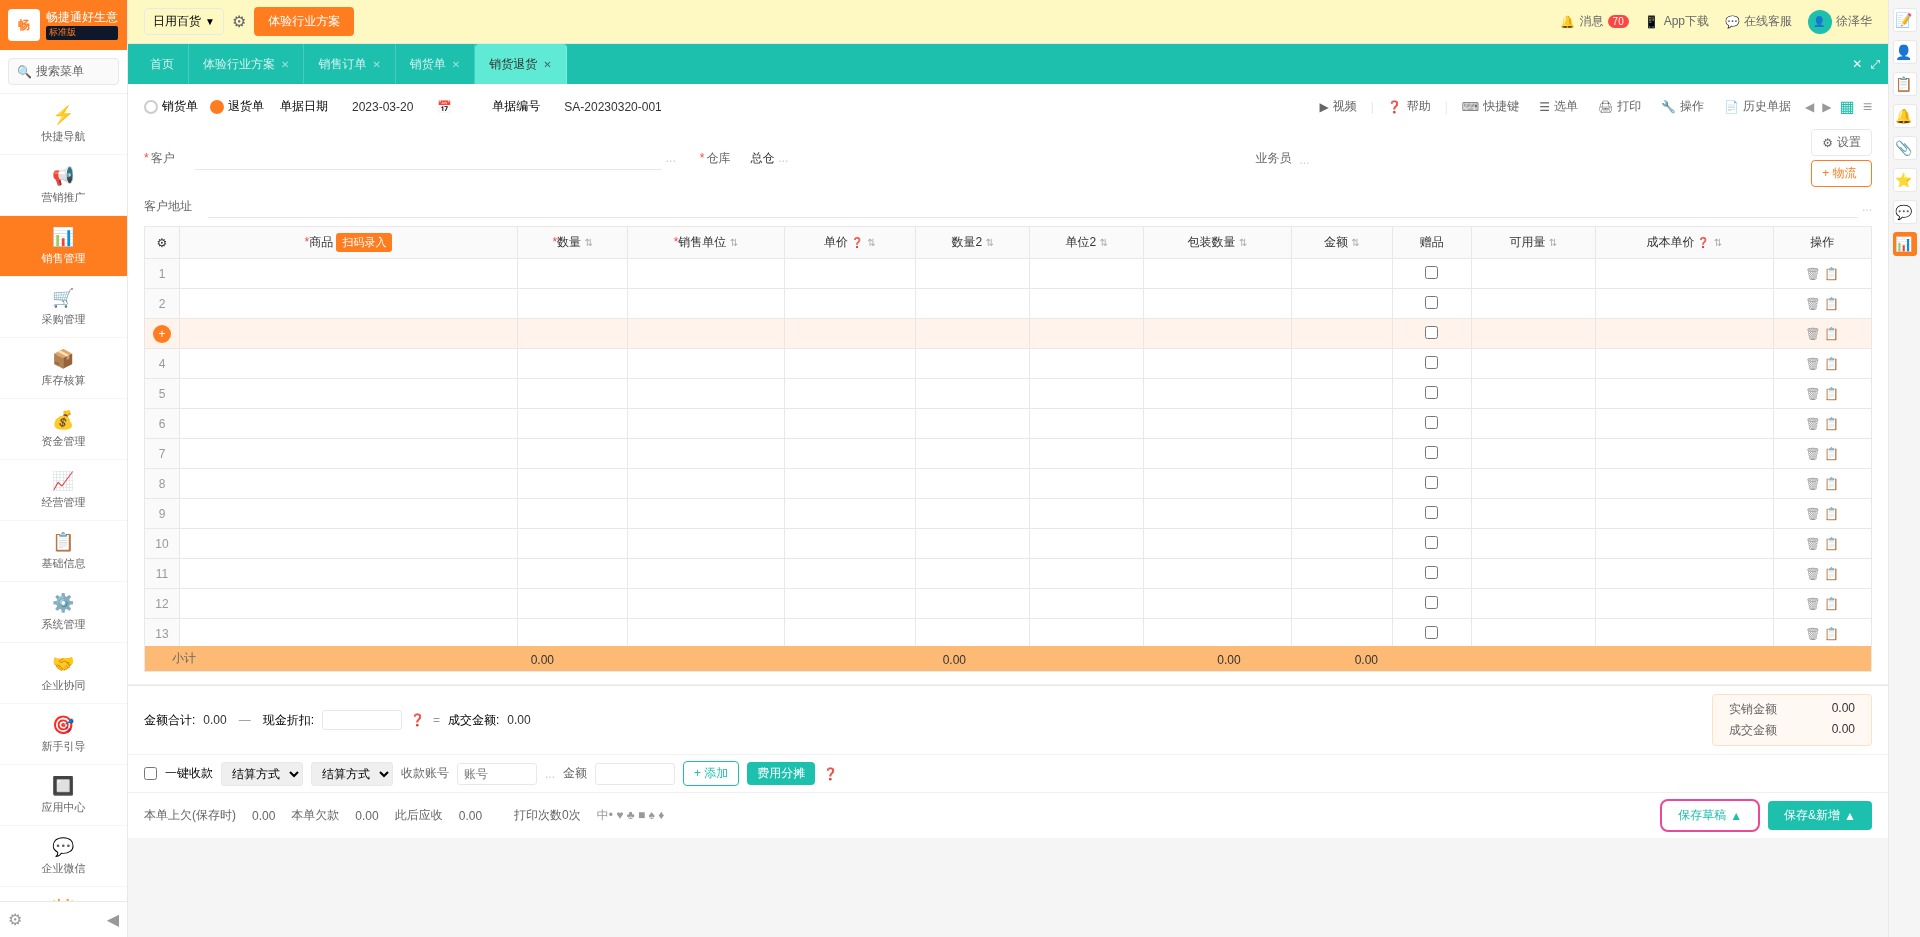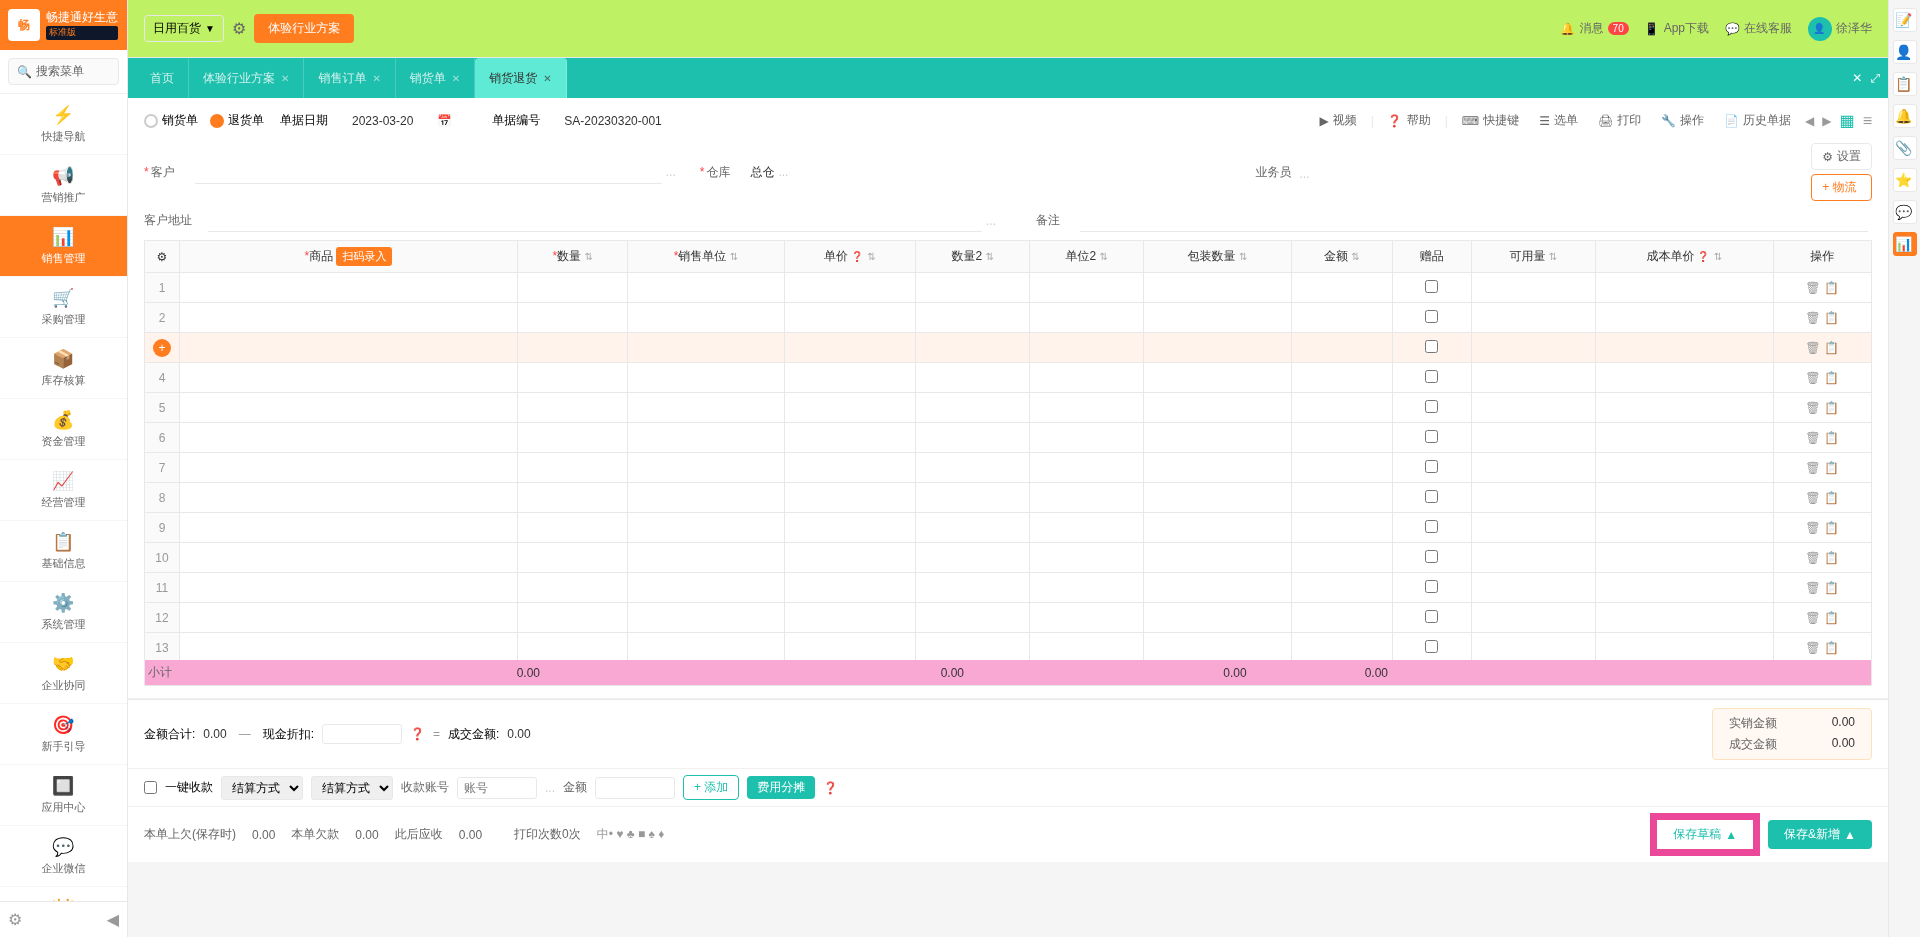--- a/index.html
+++ b/index.html
@@ -17,21 +17,21 @@
     .sidebar-item { display: flex; flex-direction: column; align-items: center; padding: 10px 4px; cursor: pointer; color: #666; border-bottom: 1px solid #f5f5f5; }
     .sidebar-item.active { background: #ff7c1f; color: #fff; }
     .sidebar-item-icon { font-size: 18px; margin-bottom: 3px; }
     .sidebar-item-label { font-size: 11px; text-align: center; }
     .sidebar-bottom { padding: 8px; display: flex; justify-content: space-between; border-top: 1px solid #e8e8e8; }
 
     
     .main { flex: 1; display: flex; flex-direction: column; overflow: hidden; }
 
     
-    .topbar { background: #bef264; height: 58px; display: flex; align-items: center; justify-content: space-between; padding: 0 16px; border-bottom: 1px solid #e8e8e8; flex-shrink: 0; }
+    .topbar { background: #fef9c3; height: 44px; display: flex; align-items: center; justify-content: space-between; padding: 0 16px; border-bottom: 1px solid #e8e8e8; flex-shrink: 0; }
     .topbar-left { display: flex; align-items: center; gap: 8px; }
     .topbar-select { border: 1px solid #e8e8e8; border-radius: 4px; padding: 4px 8px; display: flex; align-items: center; gap: 4px; cursor: pointer; }
     .topbar-btn-orange { background: #ff7c1f; color: #fff; border: none; border-radius: 4px; padding: 6px 14px; cursor: pointer; }
     .topbar-right { display: flex; align-items: center; gap: 16px; color: #666; }
     .topbar-right-item { display: flex; align-items: center; gap: 4px; cursor: pointer; }
     .badge { background: #ff4444; color: #fff; border-radius: 10px; padding: 1px 5px; font-size: 10px; }
 
     
     .tabbar { background: #1dbfad; display: flex; align-items: center; padding: 0 8px; height: 40px; flex-shrink: 0; }
     .tab { padding: 0 14px; height: 40px; display: flex; align-items: center; gap: 6px; cursor: pointer; color: rgba(255,255,255,0.8); font-size: 13px; border-right: 1px solid rgba(255,255,255,0.2); }
@@ -57,21 +57,21 @@
 
     
     .data-table { width: 100%; border-collapse: collapse; margin-bottom: 0; }
     .data-table th { background: #fafafa; border: 1px solid #e8e8e8; padding: 6px 8px; text-align: center; font-weight: 500; color: #333; white-space: nowrap; }
     .data-table td { border: 1px solid #e8e8e8; padding: 4px 8px; text-align: center; height: 30px; }
     .data-table tr.active-row td { background: #fff3ec; }
     .data-table td.row-num { color: #999; width: 30px; background: #fafafa; }
     .scan-btn { background: #ff7c1f; color: #fff; border: none; border-radius: 3px; padding: 2px 6px; cursor: pointer; font-size: 11px; }
     .add-btn { background: #fff; border: 1px solid #1dbfad; color: #1dbfad; border-radius: 4px; padding: 3px 10px; cursor: pointer; }
     .fee-btn { background: #1dbfad; color: #fff; border: none; border-radius: 4px; padding: 3px 10px; cursor: pointer; }
-    .btn-save-draft { background: #fff; border: 7px solid #ec4899; color: #1dbfad; border-radius: 0; padding: 6px 16px; cursor: pointer; display: flex; align-items: center; gap: 4px; }
+    .btn-save-draft { background: #fff; border: 2px solid #ec4899; color: #1dbfad; border-radius: 8px; padding: 6px 16px; cursor: pointer; display: flex; align-items: center; gap: 4px; }
     .btn-save-new { background: #1dbfad; color: #fff; border: none; border-radius: 4px; padding: 6px 16px; cursor: pointer; display: flex; align-items: center; gap: 4px; }
 
     .bottom-area { background: #fff; border-top: 1px solid #e8e8e8; flex-shrink: 0; }
     .bottom-top { display: flex; align-items: center; padding: 8px 16px; gap: 16px; border-bottom: 1px solid #f0f0f0; }
     .bottom-bottom { display: flex; align-items: center; justify-content: space-between; padding: 6px 16px; }
     .bottom-left-info { display: flex; align-items: center; gap: 16px; font-size: 12px; color: #666; }
 
     .amount-summary { background: #fff8f3; border: 1px solid #ffe0c0; border-radius: 4px; padding: 6px 16px; display: flex; flex-direction: column; gap: 4px; min-width: 160px; text-align: right; }
     .amount-summary-row { display: flex; justify-content: space-between; gap: 24px; }
     .amount-summary-label { color: #666; }
@@ -322,24 +322,20 @@
           </button>
         </div>
       </div>
 
       <div style="display:flex; align-items:center; margin-bottom:8px; gap:24px;">
         <div style="display:flex;align-items:center;flex:1;">
           <span style="min-width:60px;color:#666;">客户地址</span>
           <input type="text" style="flex: 1 1 0%; border-top: none; border-right: none; border-left: none; border-image: initial; border-bottom: 1px solid rgb(232, 232, 232); padding: 4px; margin: 0px 4px;">
           <span style="color:#ccc;cursor:pointer;">...</span>
         </div>
-        <div style="display:flex;align-items:center;flex:1;">
-          <span style="min-width:40px;color:#666;margin-left:16px;">备注</span>
-          <input type="text" style="flex: 1 1 0%; border-top: none; border-right: none; border-left: none; border-image: initial; border-bottom: 1px solid rgb(232, 232, 232); padding: 4px; margin: 0px 4px;">
-        </div>
       </div>
 
       <div class="table-container">
         <table class="data-table">
           <thead>
             <tr>
               <th style="width:30px;">
                 <span>⚙</span>
               </th>
               <th>
@@ -586,21 +582,21 @@
                 <td></td>
                 <td><input type="checkbox" style=""></td>
                 <td></td>
                 <td></td>
                 <td style="white-space: nowrap;"><span style="cursor: pointer; color: rgb(153, 153, 153); margin-right: 4px;">🗑</span><span style="cursor: pointer; color: rgb(153, 153, 153);">📋</span></td>
               </tr>
             </tbody>
         </table>
       </div>
 
-      <div style="display:flex;align-items:center;background:#f9a8d4;border:1px solid #e8e8e8;border-top:none;padding:4px 0;">
+      <div style="display:flex;align-items:flex-end;background:#fdba74;border:1px solid #e8e8e8;border-top:none;padding:4px 24px;">
         <div style="width:30px;text-align:center;color:#666;">小计</div>
         <div style="flex:2;"></div>
         <div style="flex:1;text-align:center;color:#333;">0.00</div>
         <div style="flex:1;"></div>
         <div style="flex:1;"></div>
         <div style="flex:1;text-align:center;color:#333;">0.00</div>
         <div style="flex:1;"></div>
         <div style="flex:1;text-align:center;color:#333;">0.00</div>
         <div style="flex:1;text-align:center;color:#333;">0.00</div>
         <div style="flex:1;"></div>

